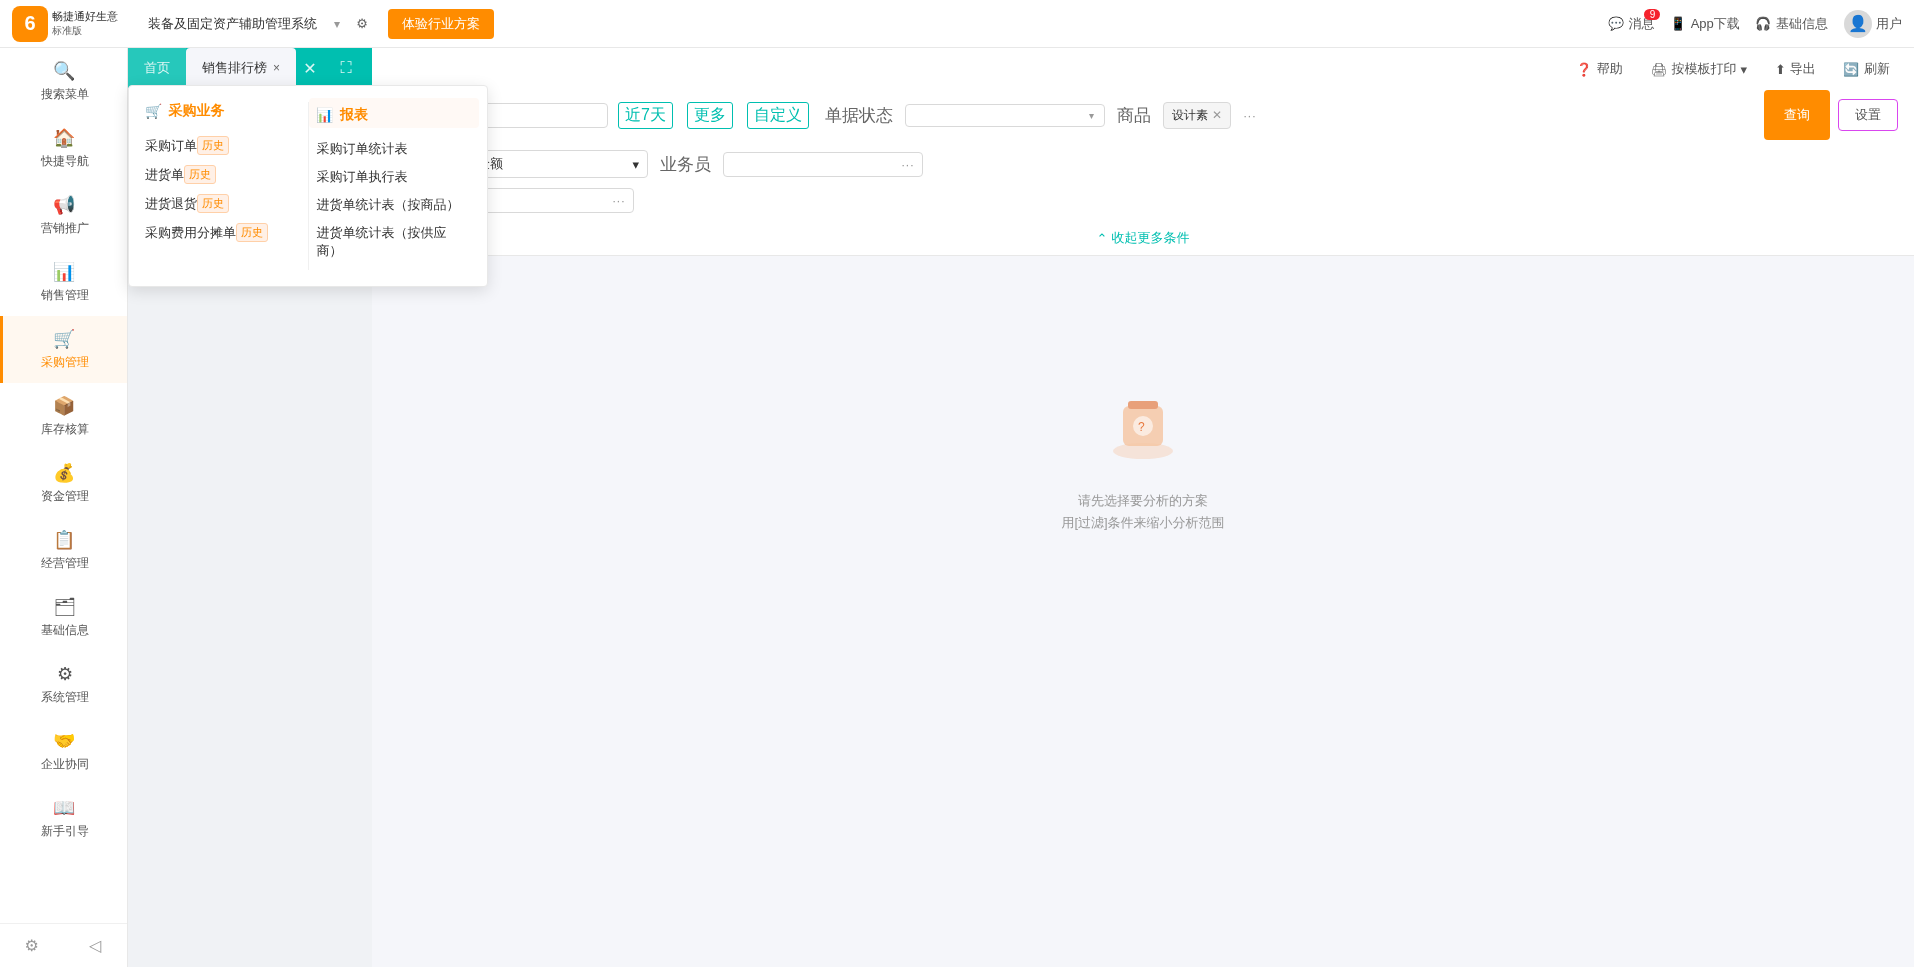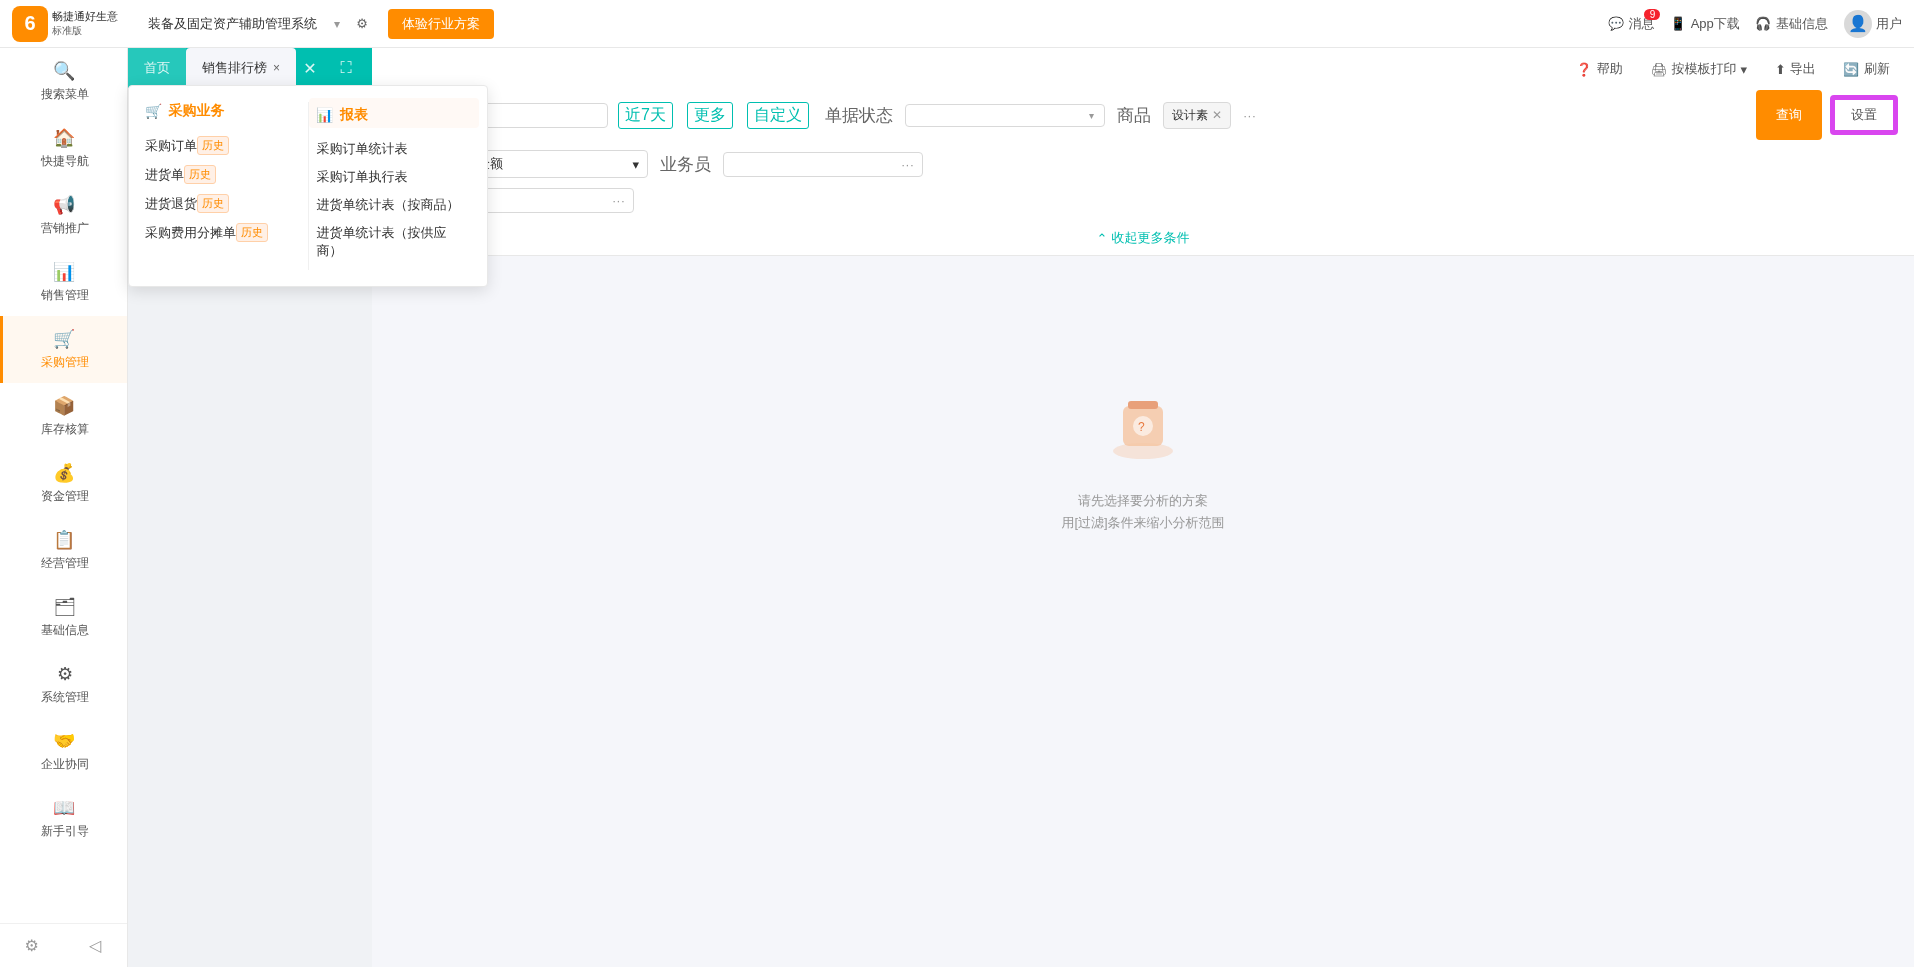--- a/index.html
+++ b/index.html
@@ -48,21 +48,21 @@
     .filter-row:last-child { margin-bottom: 0; }
     .filter-label { color: #666; font-size: 17px; white-space: nowrap; }
     .filter-input { border: 1px solid #d9d9d9; border-radius: 4px; padding: 5px 10px; font-size: 13px; color: #333; min-width: 160px; display: flex; align-items: center; justify-content: space-between; cursor: pointer; background: #fff; }
     .filter-input .arrow { color: #999; font-size: 10px; }
     .filter-tag { background: #f5f5f5; border: 1px solid #d9d9d9; border-radius: 4px; padding: 4px 8px; font-size: 12px; color: #333; display: flex; align-items: center; gap: 4px; }
     .filter-tag .close { color: #999; cursor: pointer; }
     .filter-dots { color: #999; cursor: pointer; }
     .collapse-btn { color: #00bfb0; cursor: pointer; font-size: 13px; display: flex; align-items: center; gap: 4px; margin: 8px auto; width: fit-content; }
     .toolbar-btn { display: flex; align-items: center; gap: 4px; color: #555; cursor: pointer; font-size: 13px; padding: 4px 8px; border-radius: 4px; }
     .query-btn { background: #ff8c00; color: white; border: none; border-radius: 4px; padding: 16px 20px; font-size: 13px; cursor: pointer; }
-    .set-btn { border: 5px solid #d946ef; background: #fff; color: #555; border-radius: 4px; padding: 6px 16px; font-size: 13px; cursor: pointer; }
+    .set-btn { border: 1px solid #d946ef; background: #fff; color: #555; border-radius: 4px; padding: 6px 16px; font-size: 13px; cursor: pointer; }
 
     
     .empty-state { display: flex; flex-direction: column; align-items: center; justify-content: center; height: 400px; color: #999; }
     .empty-icon { width: 100px; height: 100px; margin-bottom: 16px; }
     .empty-text { font-size: 13px; color: #999; margin-bottom: 4px; }
 
     
     .dropdown-menu { position: absolute; top: 85px; left: 128px; background: #fff; border: 1px solid #e8e8e8; border-radius: 4px; box-shadow: 0 4px 16px rgba(0,0,0,0.12); z-index: 100; width: 360px; padding: 16px; display: flex; gap: 0; }
     .menu-column { flex: 1; }
     .menu-column-title { display: flex; align-items: center; gap: 6px; font-size: 14px; font-weight: bold; color: #ff8c00; margin-bottom: 12px; padding-bottom: 4px; }

